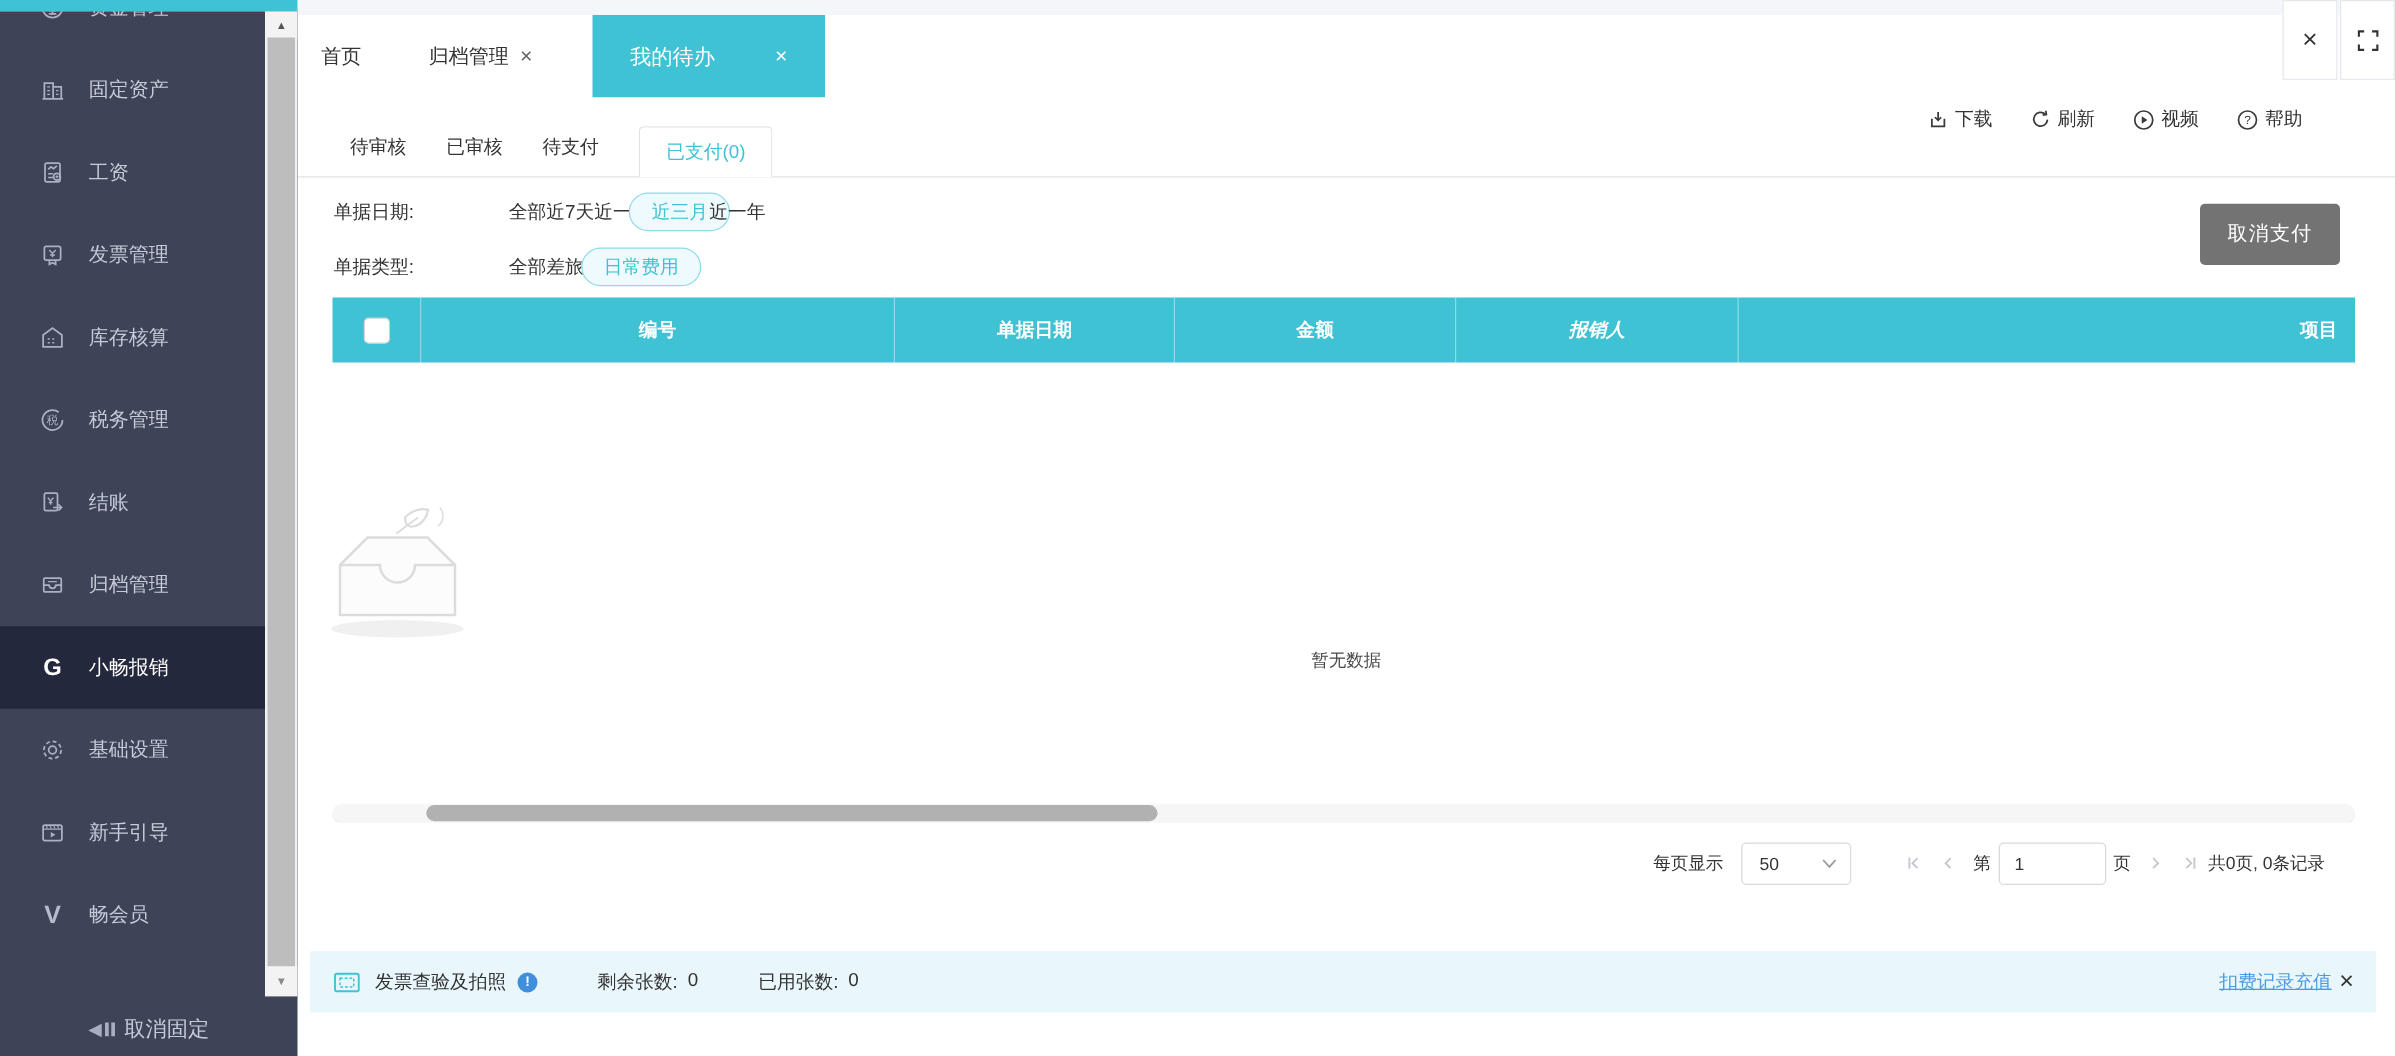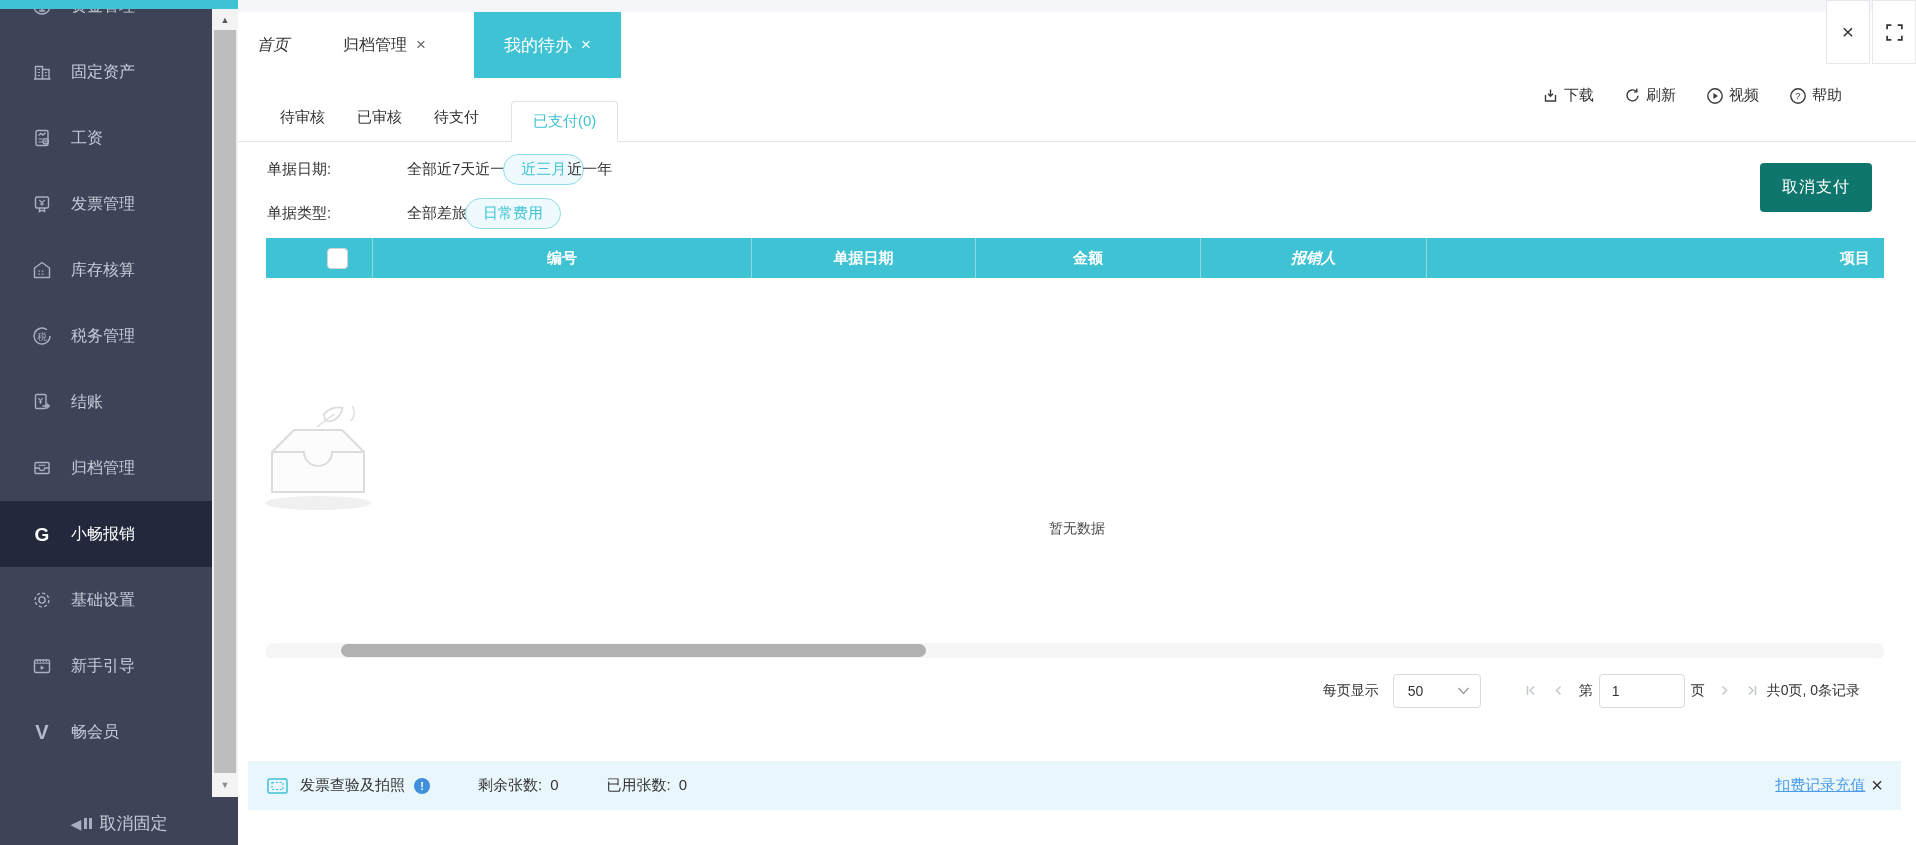--- a/index.html
+++ b/index.html
@@ -31,23 +31,23 @@
   .unpin { position:absolute; left:0; bottom:10px; width:238px; display:flex; align-items:center;
            justify-content:center; gap:3px; color:#c6cbd8; font-size:17px; cursor:pointer; }
   .unpin-arrow { color:#a7aebf; font-size:14px; }
   .unpin-bars { display:inline-flex; gap:2px; margin-right:4px; }
   .unpin-bars i { display:block; width:3px; height:11px; background:#a7aebf; }
 
   
   .tabbar { position:absolute; left:238px; right:0; top:12px; height:66px; background:#fff;
             display:flex; align-items:stretch; padding-left:19px; }
   .tab { display:flex; align-items:center; padding:0 22px; margin-right:10px; font-size:16px; color:#333; cursor:pointer; }
-  .tab:first-child { padding-left:0;font-style:italic; }
+  .tab:first-child { padding-left:0; }
   .tab-close { margin-left:9px; color:#666; font-size:17px; }
-  .tab.active { background:#3ec2d4; color:#fff; padding:0 30px; margin-left:16px; font-size:17px; }
+  .tab.active { background:#3ec2d4; color:#fff; padding:0 30px; margin-left:16px; font-size:17px;gap:39px; }
   .tab.active .tab-close { color:#fff; }
   .win-btn { position:absolute; top:0; width:44px; height:64px; background:#fff; border:1px solid #e6e8ee;
              display:flex; align-items:center; justify-content:center; cursor:pointer; }
   .win-close { right:46px; font-size:21px; color:#333; }
   .win-full { right:0; }
 
   
   .subtab-row { position:absolute; left:238px; right:0; top:78px; height:64px; background:#fff;
                 border-bottom:1px solid #e4e4e4; display:flex; align-items:flex-end; padding-left:42px; }
   .subtab { font-size:15px; color:#333; padding:0 0 14px 0; margin-right:32px; cursor:pointer; }
@@ -60,26 +60,26 @@
   
   .filter-row { position:absolute; left:267px; height:34px; display:flex; align-items:center; font-size:15px; color:#333; }
   .fr1 { top:152px; }
   .fr2 { top:196px; }
   .filter-label { width:100px; margin-right:40px; }
   .filter-opts { display:flex; align-items:center; }
   .fopt { color:#333; cursor:pointer; white-space:nowrap; }
   .fopt.pill { color:#3ec2d4; border:1px solid #8fdbe8; background:#eefafd; border-radius:16px;
                padding:5px 17px; margin:16px -17px;text-align:right; }
 
-  .btn-green { position:absolute; right:44px; top:163px; width:112px; height:49px; background:#0f766e;
+  .btn-green { position:absolute; right:44px; top:163px; width:112px; height:49px; background:#737373;
                color:#fff; font-size:16px; border:none; border-radius:4px; cursor:pointer; letter-spacing:1px;margin-left:29px; }
 
   
-  .thead { position:absolute; left:266px; right:32px; top:238px; height:40px; background:#3ec2d4;
-           display:flex; align-items:stretch; color:#fff; font-size:15px; font-weight:bold;padding-left:36px; }
+  .thead { position:absolute; left:266px; right:32px; top:238px; height:52px; background:#3ec2d4;
+           display:flex; align-items:stretch; color:#fff; font-size:15px; font-weight:bold; }
   .th { display:flex; align-items:center; justify-content:center; border-left:1px solid rgba(255,255,255,.4); }
   .th:first-child { border-left:none; }
   .th-check { width:70px; }
   .th-c1 { width:379px; } .th-c2 { width:300px; } .th-c3 { width:224px; }
   .th-c4 { width:225px; } .th-c5 { width:226px;font-style:italic; }
   .th-c6 { flex:1; justify-content:flex-end; padding-right:14px; }
   .checkbox { width:21px; height:21px; background:#fff; border:1px solid #d4d4d4; border-radius:4px; cursor:pointer; }
 
   
   .empty { position:absolute; left:238px; right:0; top:398px; text-align:center; }

